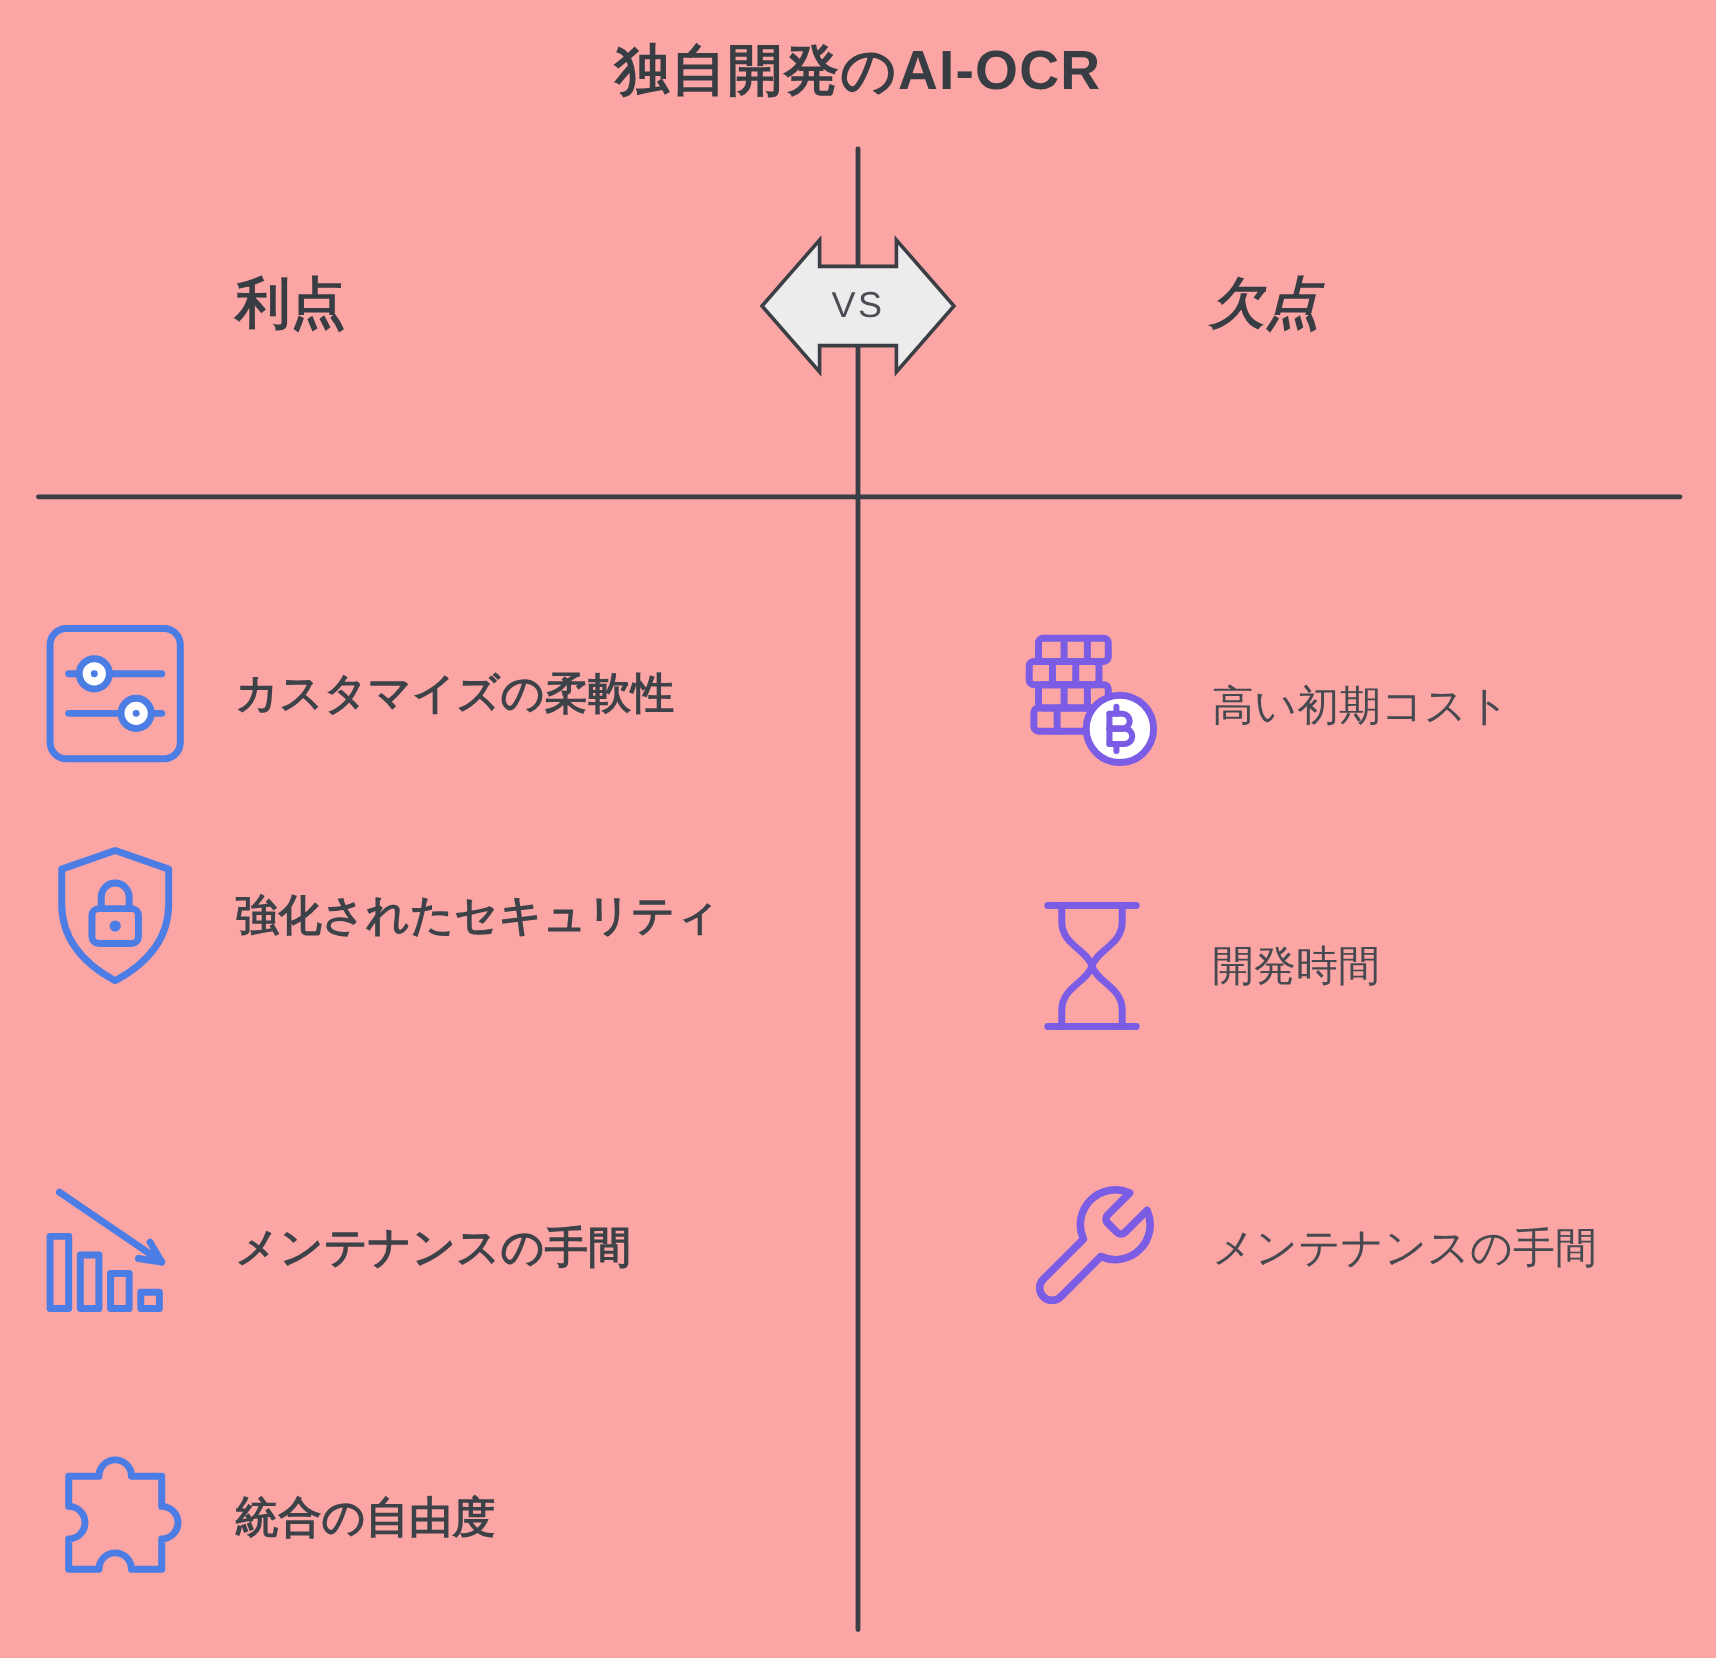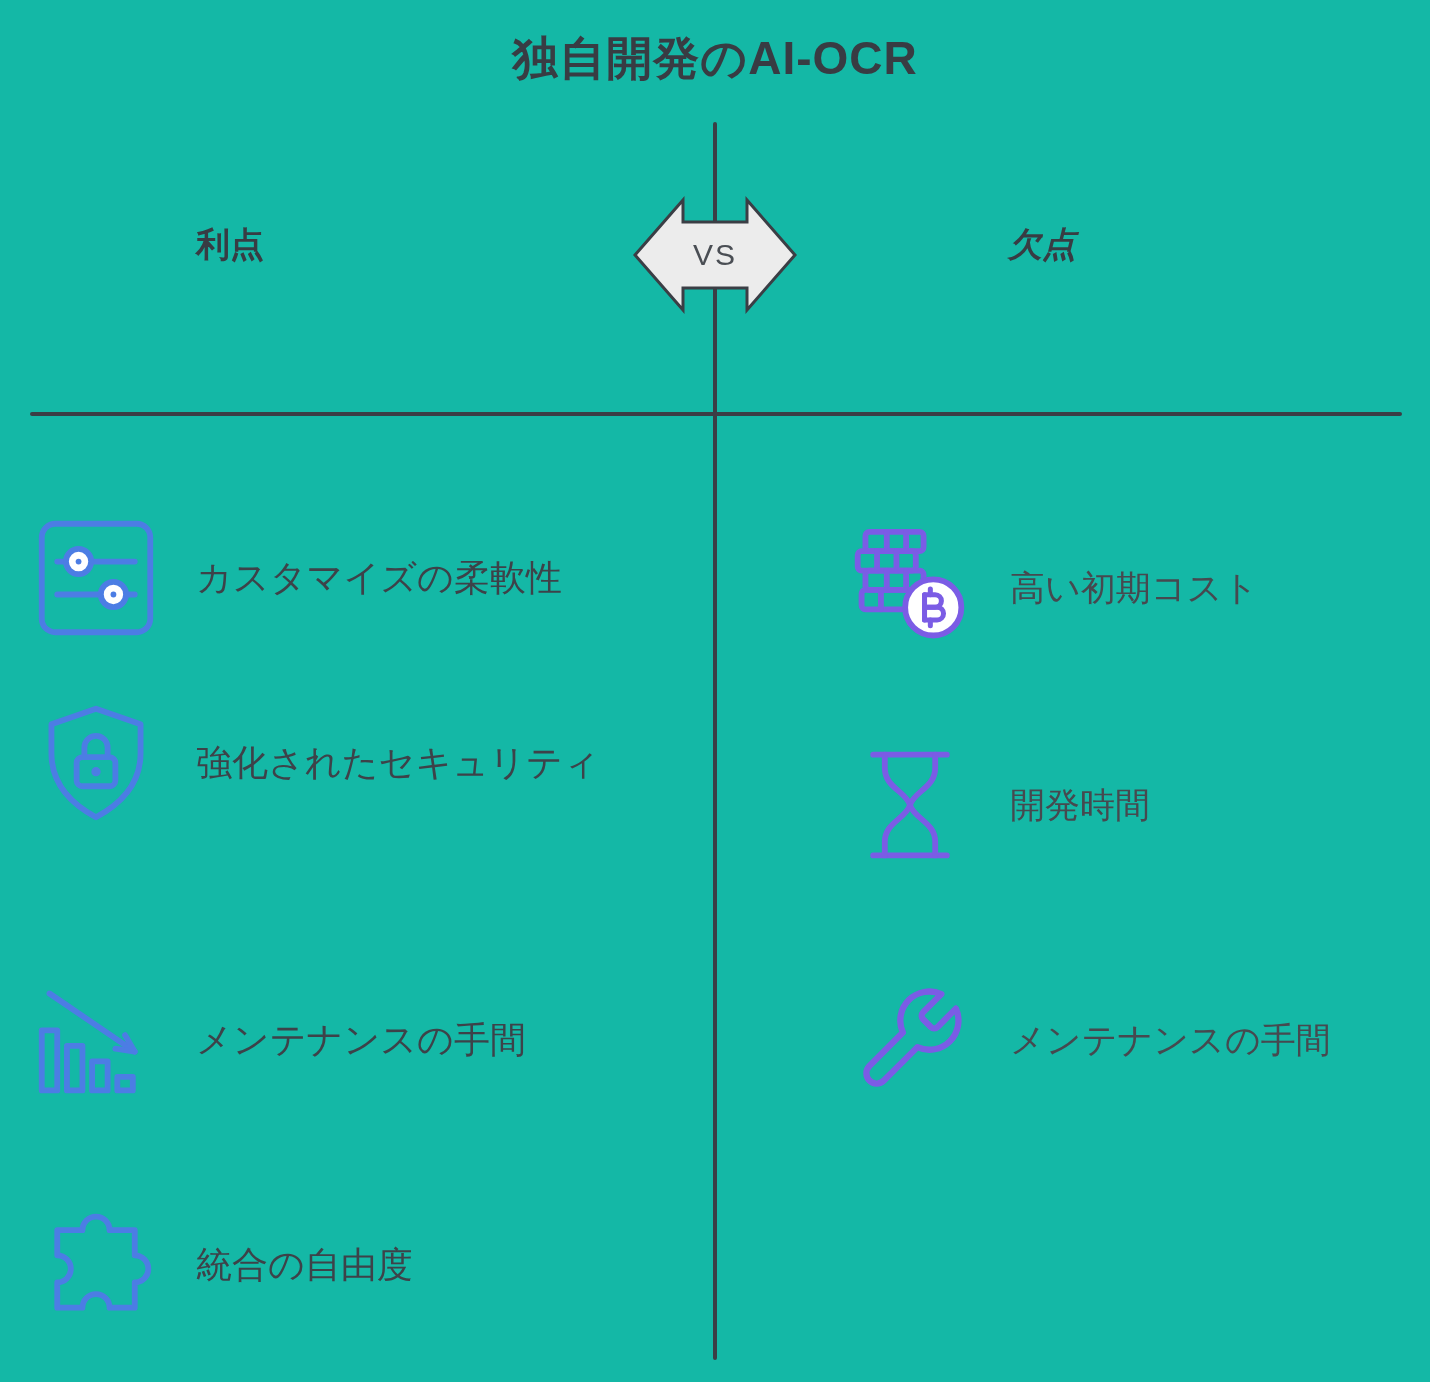--- a/index.html
+++ b/index.html
@@ -5,21 +5,21 @@
   * { margin: 0; padding: 0; box-sizing: border-box; }
   html, body { background: #ffffff; }
   body {
     font-family: "Liberation Sans", "DejaVu Sans", sans-serif;
     color: var(--text, #383C43);
   }
   .canvas {
     position: relative;
     width: 1430px;
     height: 1382px;
-    background: #14b8a6;
+    background: #fca5a5;
     overflow: hidden;
   }
   .title {
     position: absolute;
     top: 28px; left: 0;
     width: 100%;
     text-align: center;
     font-size: 46px;
     font-weight: 700;
     letter-spacing: 1px;
@@ -52,41 +52,41 @@
   }
   .vs-text {
     position: absolute; inset: 0;
     display: flex; align-items: center; justify-content: center;
     font-size: 30px;
     letter-spacing: 2px;
     color: #4a4e54;
   }
   .col-header {
     position: absolute;
-    font-size: 34px;
+    font-size: 46px;
     font-weight: 700;
     color: var(--text, #383C43);
   }
   .col-header.left-h  { left: 196px;  top: 222px; }
   .col-header.right-h { left: 1008px; top: 222px; font-style: italic; }
   .row {
     position: absolute;
     height: 124px;
     display: flex;
     align-items: center;
     gap: 38px;
   }
   .row.left-col  { left: 34px; }
   .row.right-col { left: 848px; }
   .icon { width: 124px; height: 124px; flex: 0 0 auto; display: block; }
   .icon svg { width: 124px; height: 124px; display: block; }
   .icon.blue   { color: var(--advantage-accent, #4C7DE4); }
   .icon.purple { color: var(--disadvantage-accent, #7B5CE5); }
   .label { white-space: nowrap; }
-  .label.strong { font-size: 36px; font-weight: 400; color: #3d4249; }
+  .label.strong { font-size: 36px; font-weight: 700; color: #3d4249; }
   .label.normal { font-size: 35px; font-weight: 400; color: #46494f; }
 </style>
 </head>
 <body>
 
 <div class="canvas">
 
   <h1 class="title">独自開発のAI-OCR</h1>
 
   <div class="vline"></div>

